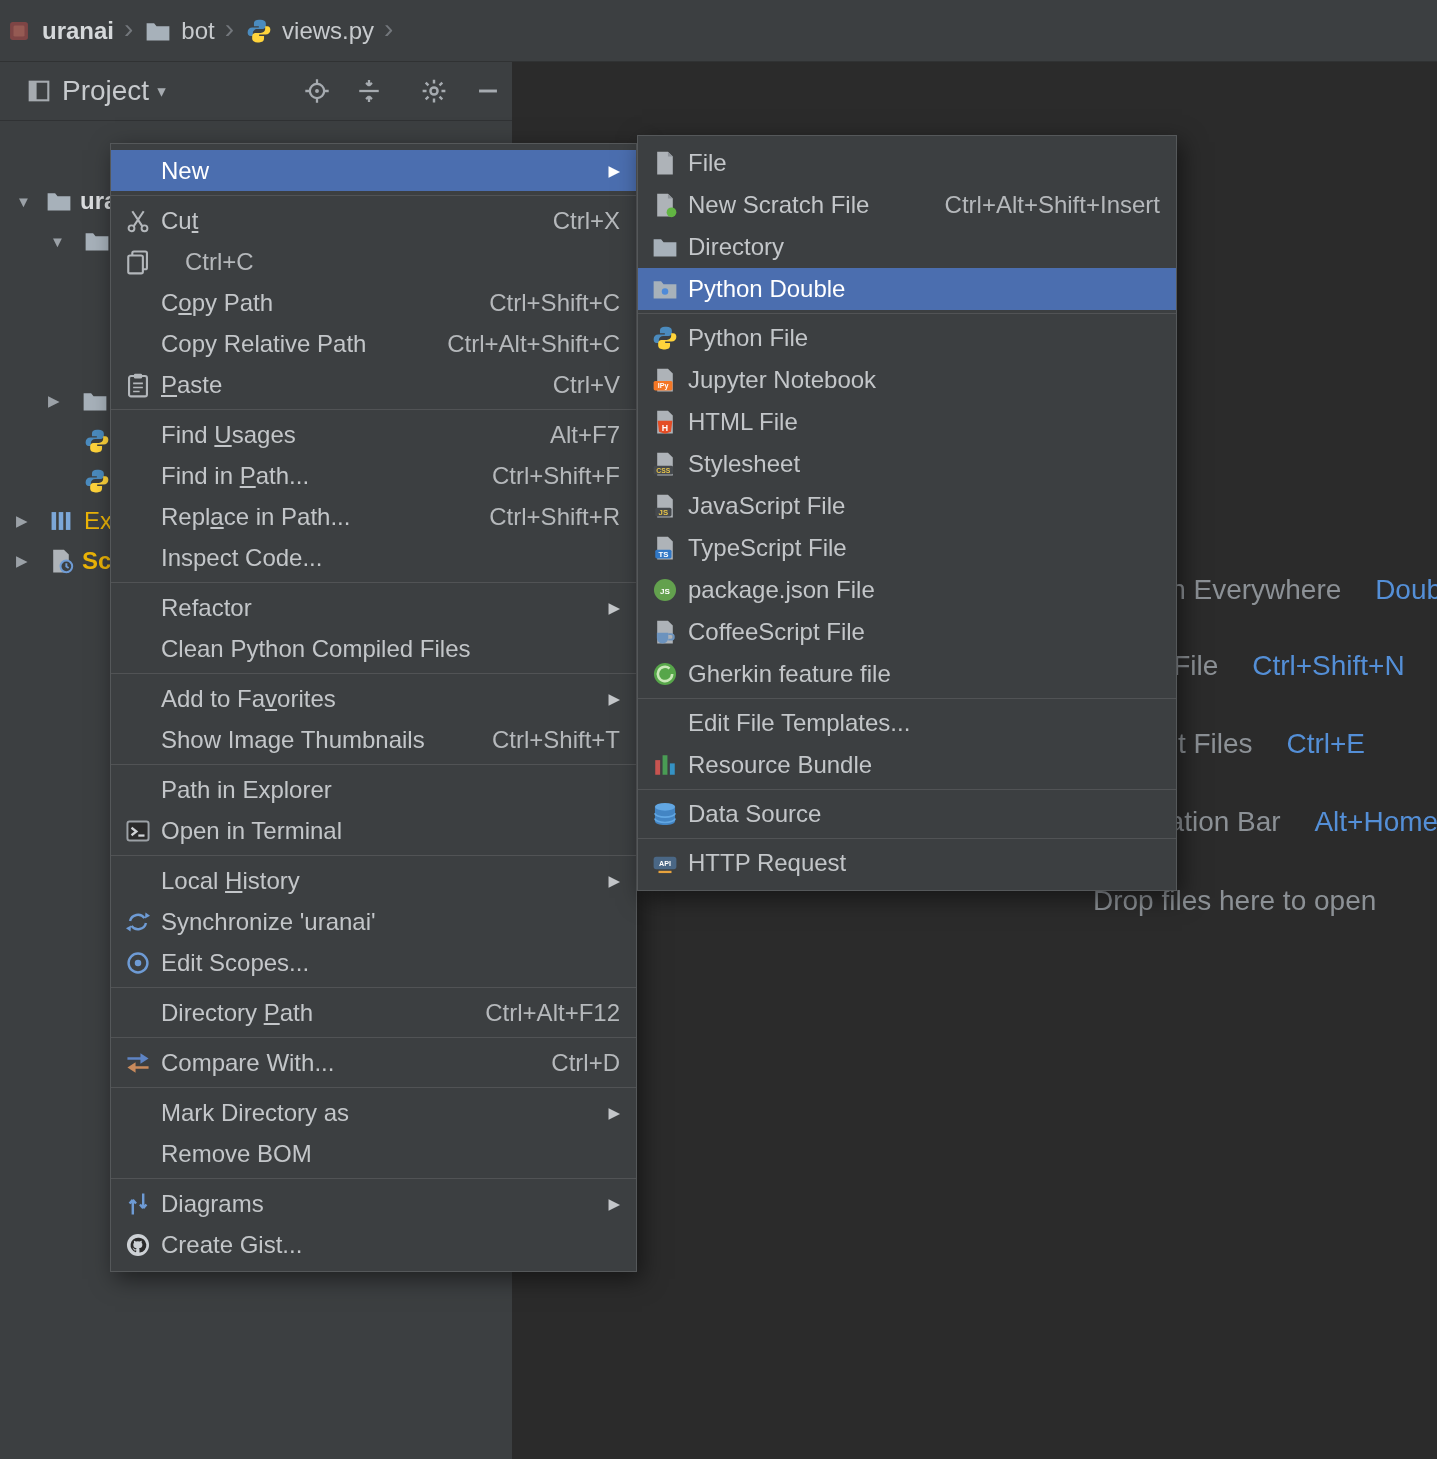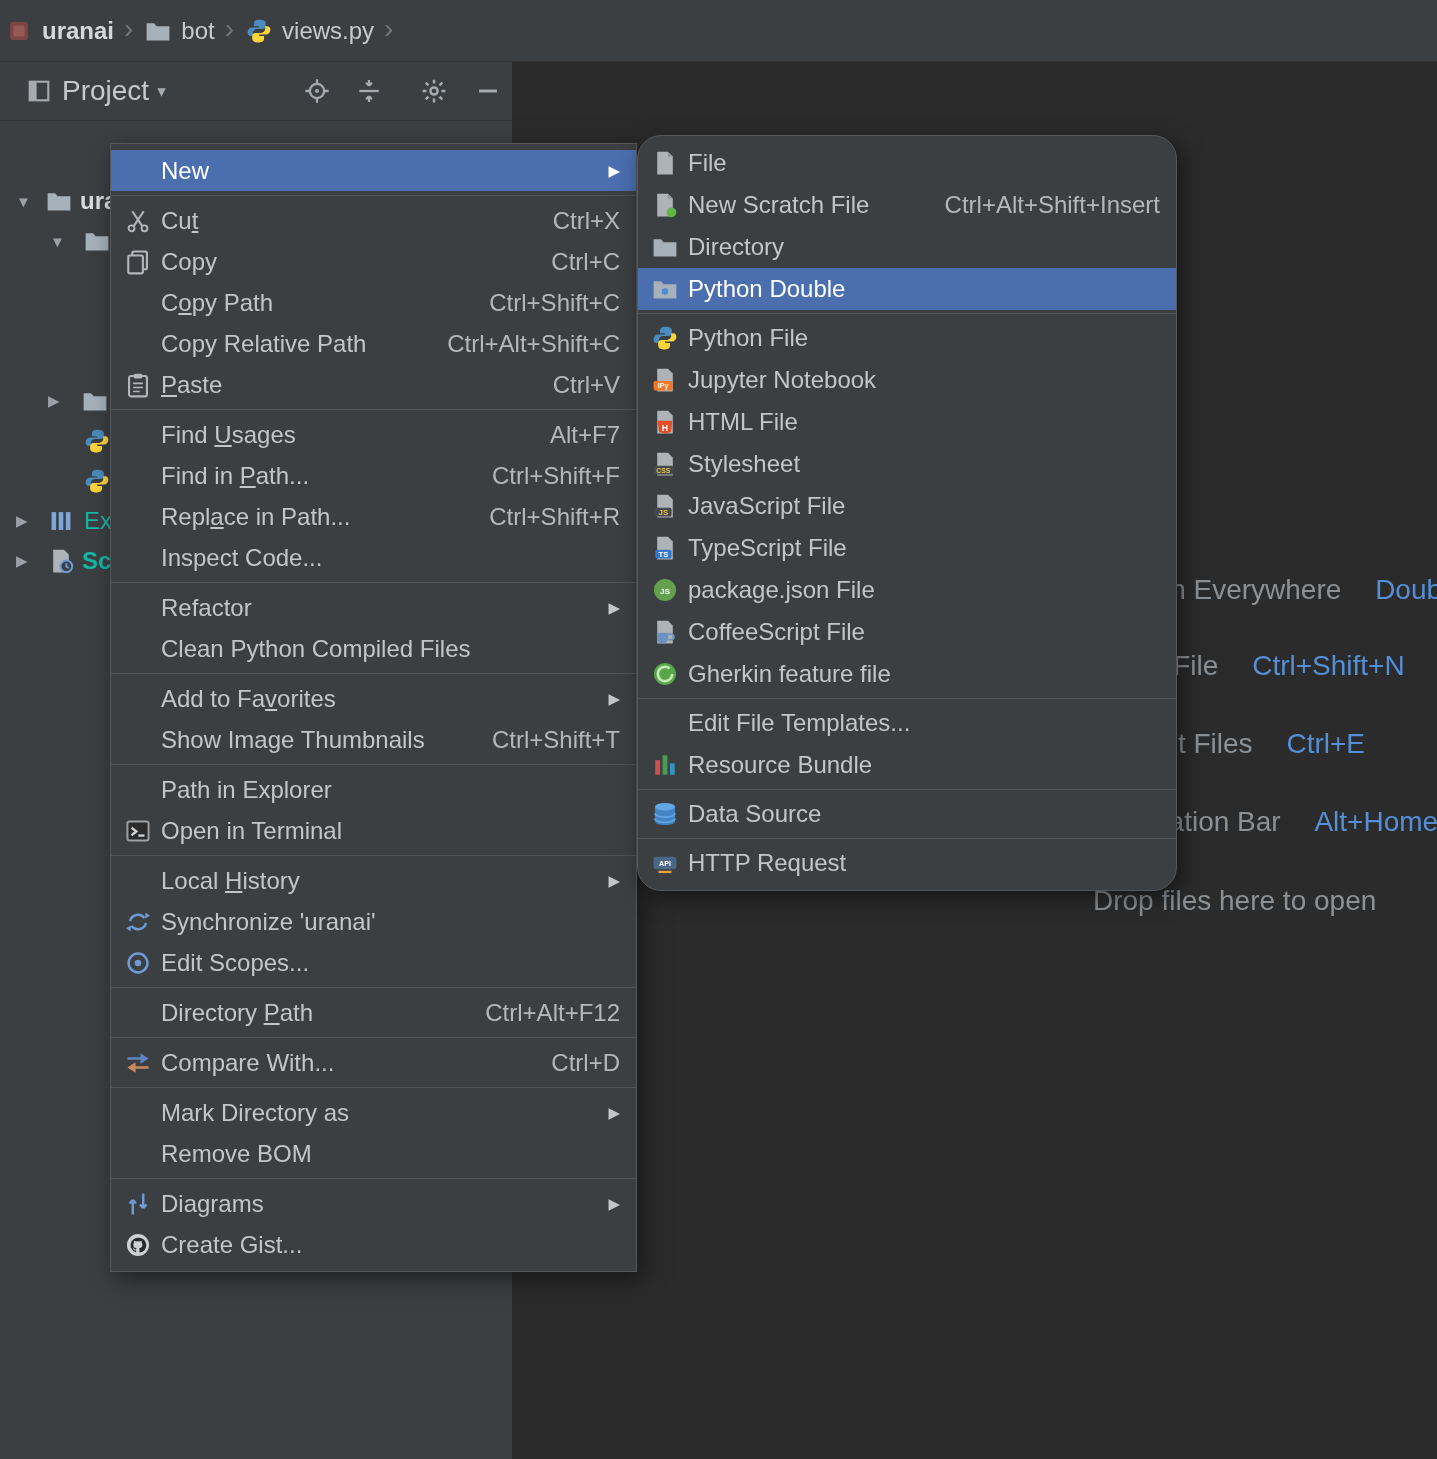--- a/index.html
+++ b/index.html
@@ -22,35 +22,35 @@
   .ph-title{font-size:28px;color:#C7CACD;margin-left:10px;}
   .ph-caret{font-size:17px;color:#A6ABB0;margin-left:8px;}
   .toolbar-btn{position:absolute;top:50%;transform:translateY(-50%);width:28px;height:28px;
                display:flex;align-items:center;justify-content:center;cursor:pointer;}
   .tree{position:absolute;top:59px;left:0;right:0;bottom:0;overflow:hidden;}
   .tree-row{position:absolute;left:0;right:0;height:38px;white-space:nowrap;overflow:hidden;}
   .tree-row > span{position:absolute;top:50%;transform:translateY(-50%);}
   .tree-arrow{font-size:15px;color:#9BA1A7;}
   .tree-ic{width:26px;height:26px;display:inline-flex;align-items:center;justify-content:center;}
   .tree-text{display:inline-flex;align-items:baseline;}
-  .tree-label{font-size:24px;color:#14b8a6;}
+  .tree-label{font-size:24px;color:#eab308;}
   .tree-label.bold{font-weight:bold;color:#DADCDE;}
   .tree-path{font-size:21px;color:#7F848A;margin-left:16px;}
 
   
   .editor{position:absolute;left:513px;top:62px;right:0;bottom:0;background:#2B2B2B;overflow:hidden;z-index:1;}
   .hint-line{position:absolute;left:584px;white-space:nowrap;font-size:28px;line-height:40px;}
   .hint-label{color:#8C9196;}
   .hint-key{color:#548FD7;margin-left:26px;}
 
   
   .menu{position:absolute;background:#3C3F41;border:1px solid #55585A;box-sizing:border-box;
         padding:6px 0;box-shadow:5px 7px 22px rgba(0,0,0,0.5);}
   #context-menu{left:110px;top:143px;width:527px;z-index:20;}
-  #new-submenu{left:637px;top:135px;width:540px;z-index:21;border-radius:24px;}
+  #new-submenu{left:637px;top:135px;width:540px;z-index:21;}
   .menu-item{display:flex;align-items:center;padding:0 16px 0 10px;font-size:24px;color:#C3C6C9;cursor:pointer;}
   #context-menu .menu-item{height:41px;}
   #new-submenu .menu-item{height:42px;}
   .menu-item.selected{background:#4B6EAF;color:#FFFFFF;}
   .menu-item.selected .mi-label,.menu-item.selected .mi-arrow,.menu-item.selected .mi-shortcut{color:#FFFFFF;}
   .ic{width:34px;height:28px;flex:0 0 34px;margin-right:6px;display:inline-flex;align-items:center;justify-content:center;}
   .mi-label{flex:1 1 auto;overflow:hidden;white-space:nowrap;}
   .mn{text-decoration:underline;}
   .mi-shortcut{margin-left:24px;color:#B5B8BB;white-space:nowrap;}
   .mi-arrow{width:18px;margin-left:8px;font-size:15px;color:#C3C6C9;text-align:right;}
@@ -253,21 +253,20 @@
         <span class="mi-label">Cu<span class="mn">t</span></span>
         <span class="mi-shortcut">Ctrl+X</span>
       </div>
       <div class="menu-item">
         <span class="ic">
           <svg width="26" height="26" viewBox="0 0 16 16">
             <rect x="4.5" y="1.5" width="9" height="11" rx="1" fill="none" stroke="#B3B7BB" stroke-width="1.3"></rect>
             <rect x="2" y="4" width="9" height="11" rx="1" fill="#3C3F41" stroke="#B3B7BB" stroke-width="1.3"></rect>
           </svg>
         </span>
-        <span class="mi-label">Copy</span>
         <span class="mi-shortcut">Ctrl+C</span>
       </div>
       <div class="menu-item">
         <span class="ic"></span>
         <span class="mi-label">C<span class="mn">o</span>py Path</span>
         <span class="mi-shortcut">Ctrl+Shift+C</span>
       </div>
       <div class="menu-item">
         <span class="ic"></span>
         <span class="mi-label">Copy Relative Path</span>

